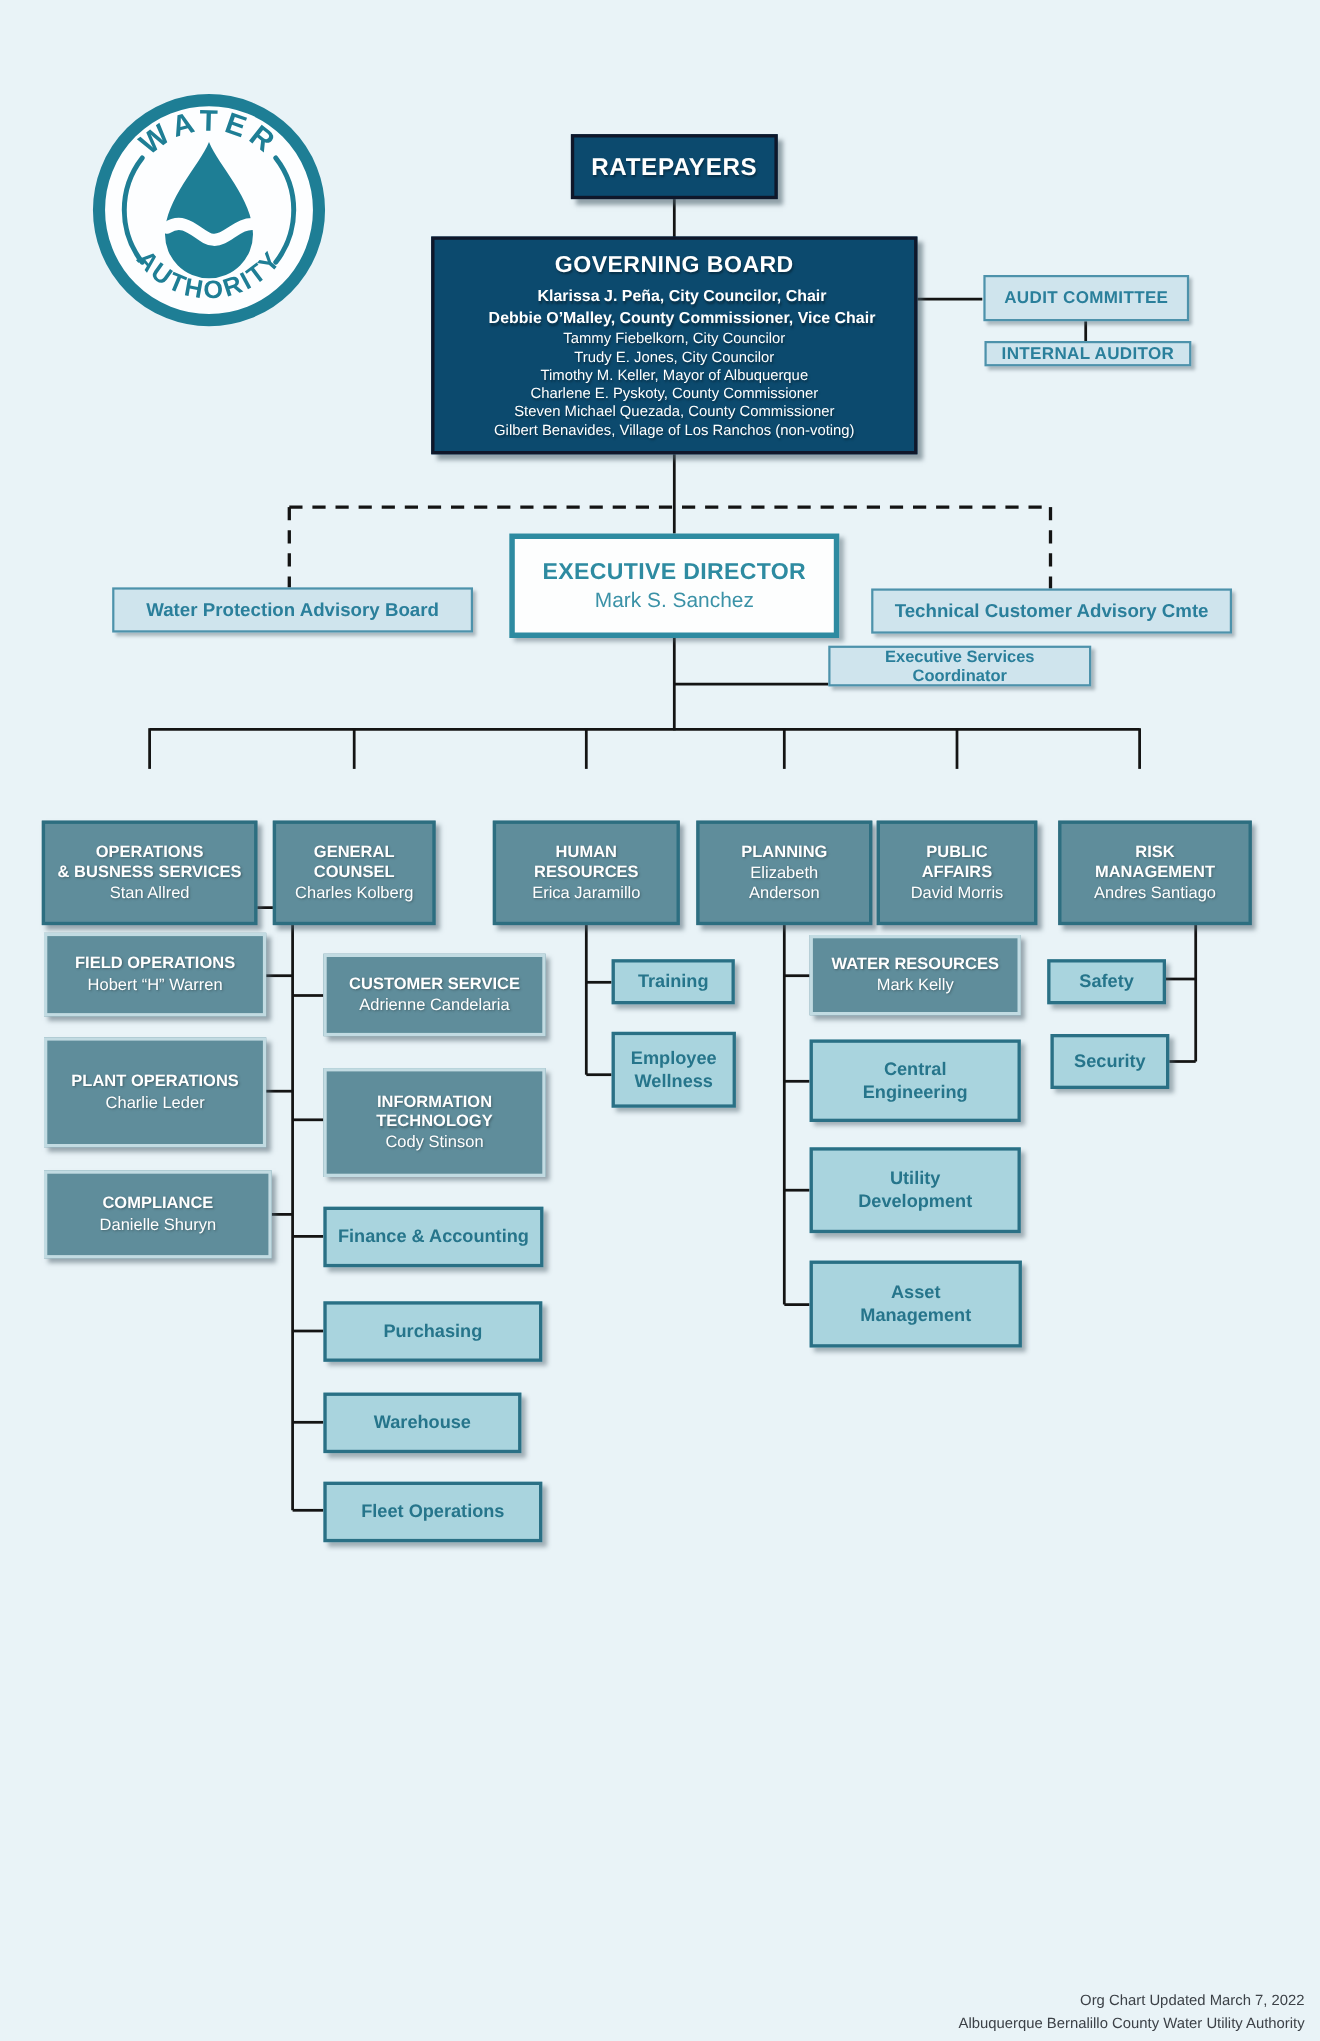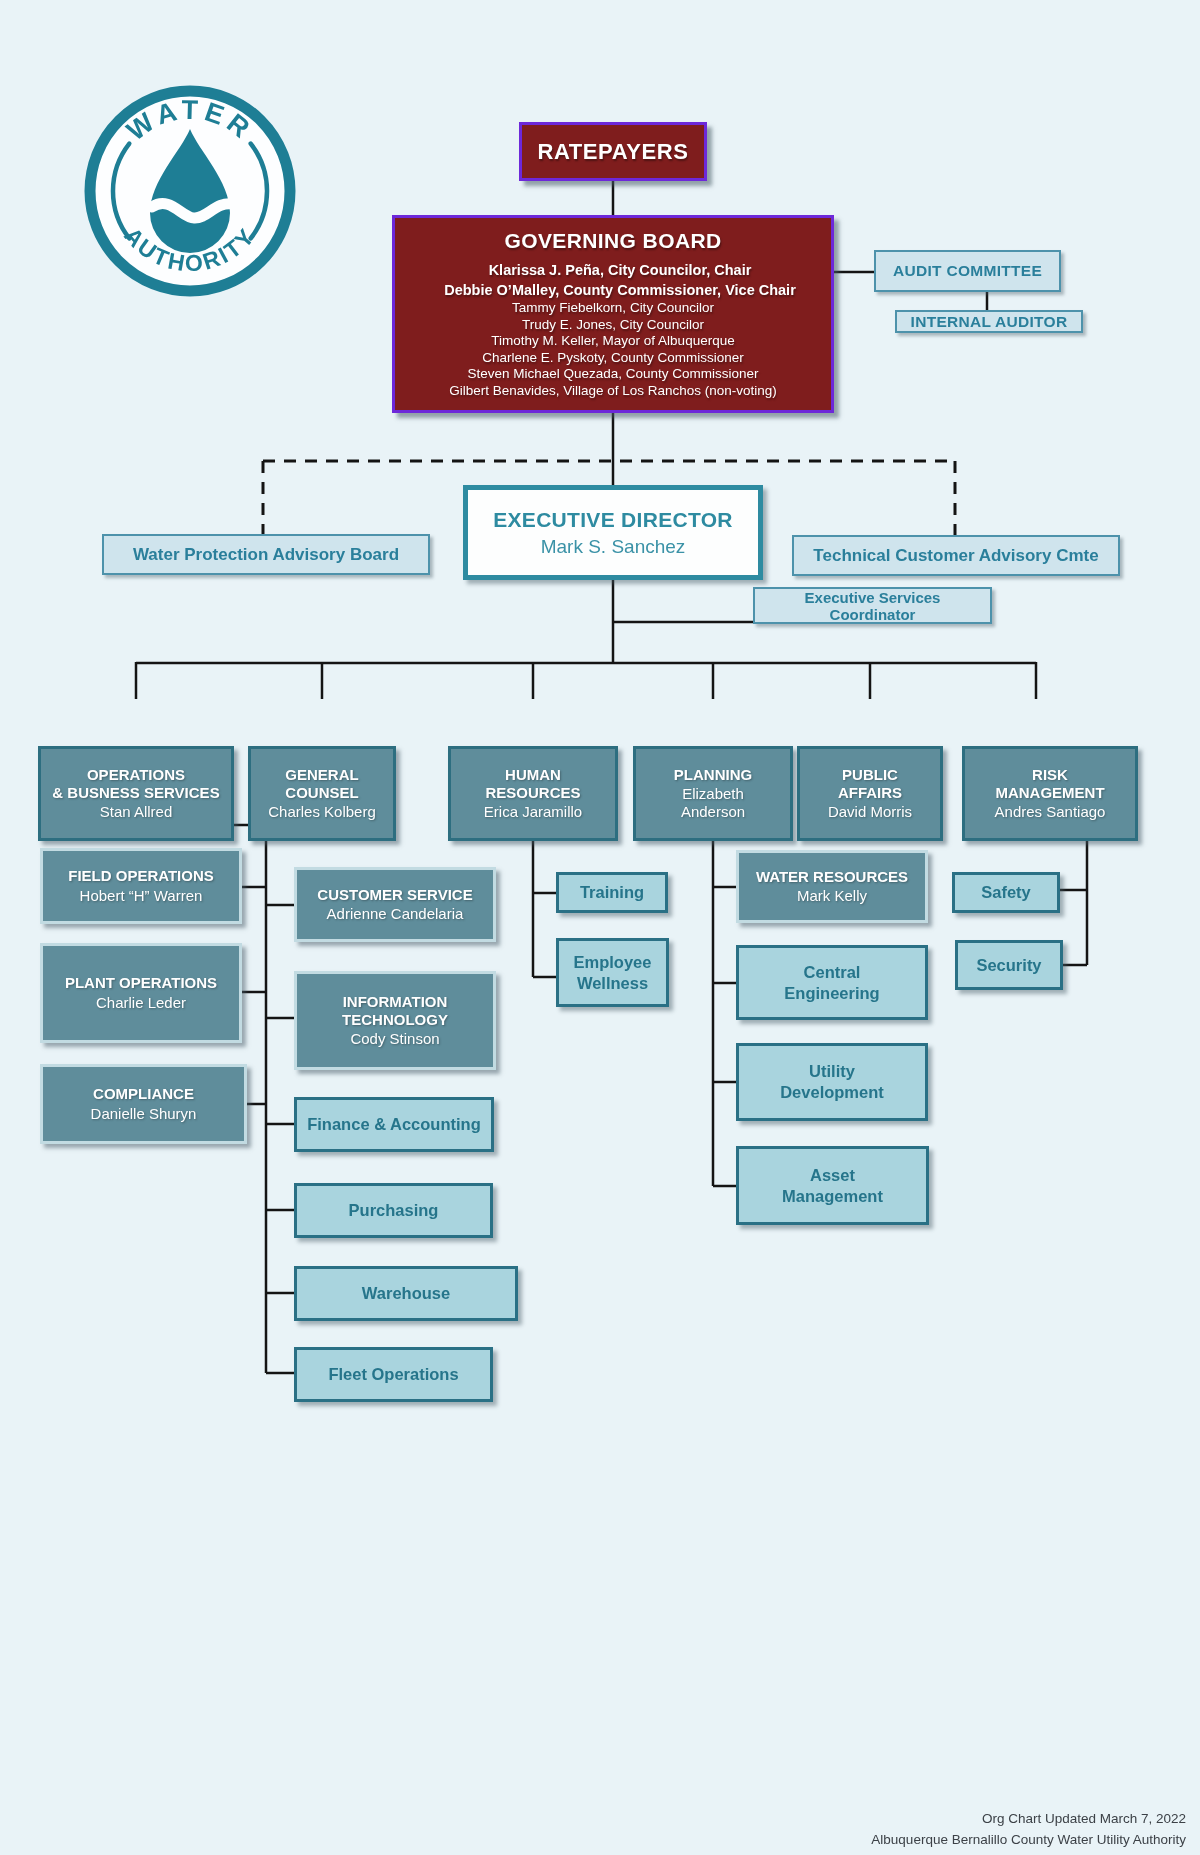--- a/index.html
+++ b/index.html
@@ -8,21 +8,21 @@
     font-family:"Liberation Sans",sans-serif;overflow:hidden;
   }
   svg.lines{position:absolute;left:0;top:0;width:1200px;height:1855px;}
   svg.logo{position:absolute;left:70px;top:71px;width:240px;height:240px;}
   .box{
     position:absolute;box-sizing:border-box;display:flex;flex-direction:column;
     align-items:center;justify-content:center;text-align:center;padding:4px 6px;
   }
   
   .dark{
-    background:#7f1d1d;border:3px solid #6d28d9;color:#ffffff;
+    background:#0c4a6e;border:3px solid #0f172a;color:#ffffff;
     box-shadow:5px 5px 4px rgba(72,92,103,.55);
     text-shadow:1px 2px 2px rgba(0,0,0,.38);
   }
   .lbl-root{font-size:22px;font-weight:bold;letter-spacing:.6px;}
   .gb-title{font-size:21px;font-weight:bold;letter-spacing:.4px;margin-bottom:7px;}
   .gb-member{font-size:13.5px;line-height:16.5px;}
   .gb-member.bold{font-size:14.5px;font-weight:bold;line-height:20px;padding-left:14px;}
   
   .exec{
     background:#fdfefe;border:5px solid #2e8ba1;color:#2e8ba1;
@@ -144,21 +144,21 @@
     <div class="gb-member bold">Klarissa J. Peña, City Councilor, Chair</div>
     <div class="gb-member bold">Debbie O’Malley, County Commissioner, Vice Chair</div>
     <div class="gb-member">Tammy Fiebelkorn, City Councilor</div>
     <div class="gb-member">Trudy E. Jones, City Councilor</div>
     <div class="gb-member">Timothy M. Keller, Mayor of Albuquerque</div>
     <div class="gb-member">Charlene E. Pyskoty, County Commissioner</div>
     <div class="gb-member">Steven Michael Quezada, County Commissioner</div>
     <div class="gb-member">Gilbert Benavides, Village of Los Ranchos (non-voting)</div>
   </div>
 
-  <div class="box pale" style="left:874px;top:250px;width:187px;height:42px">
+  <div class="box pale" style="left:894px;top:250px;width:187px;height:42px">
     <span class="lbl-pale">AUDIT COMMITTEE</span>
   </div>
 
   <div class="box pale" style="left:895px;top:310px;width:188px;height:23px">
     <span class="lbl-pale">INTERNAL AUDITOR</span>
   </div>
 
   <div class="box exec" style="left:463px;top:485px;width:300px;height:95px">
     <div class="exec-title">EXECUTIVE DIRECTOR</div>
     <div class="exec-name">Mark S. Sanchez</div>
@@ -228,21 +228,21 @@
     <div class="t">INFORMATION
 TECHNOLOGY</div>
     <div class="n">Cody Stinson</div>
   </div>
   <div class="box light" style="left:294px;top:1097px;width:200px;height:55px">
     <span class="lbl-light">Finance &amp; Accounting</span>
   </div>
   <div class="box light" style="left:294px;top:1183px;width:199px;height:55px">
     <span class="lbl-light">Purchasing</span>
   </div>
-  <div class="box light" style="left:294px;top:1266px;width:224px;height:55px">
+  <div class="box light" style="left:294px;top:1266px;width:180px;height:55px">
     <span class="lbl-light">Warehouse</span>
   </div>
   <div class="box light" style="left:294px;top:1347px;width:199px;height:55px">
     <span class="lbl-light">Fleet Operations</span>
   </div>
 
   <div class="box light" style="left:556px;top:872px;width:112px;height:41px">
     <span class="lbl-light">Training</span>
   </div>
   <div class="box light" style="left:556px;top:938px;width:113px;height:69px">

